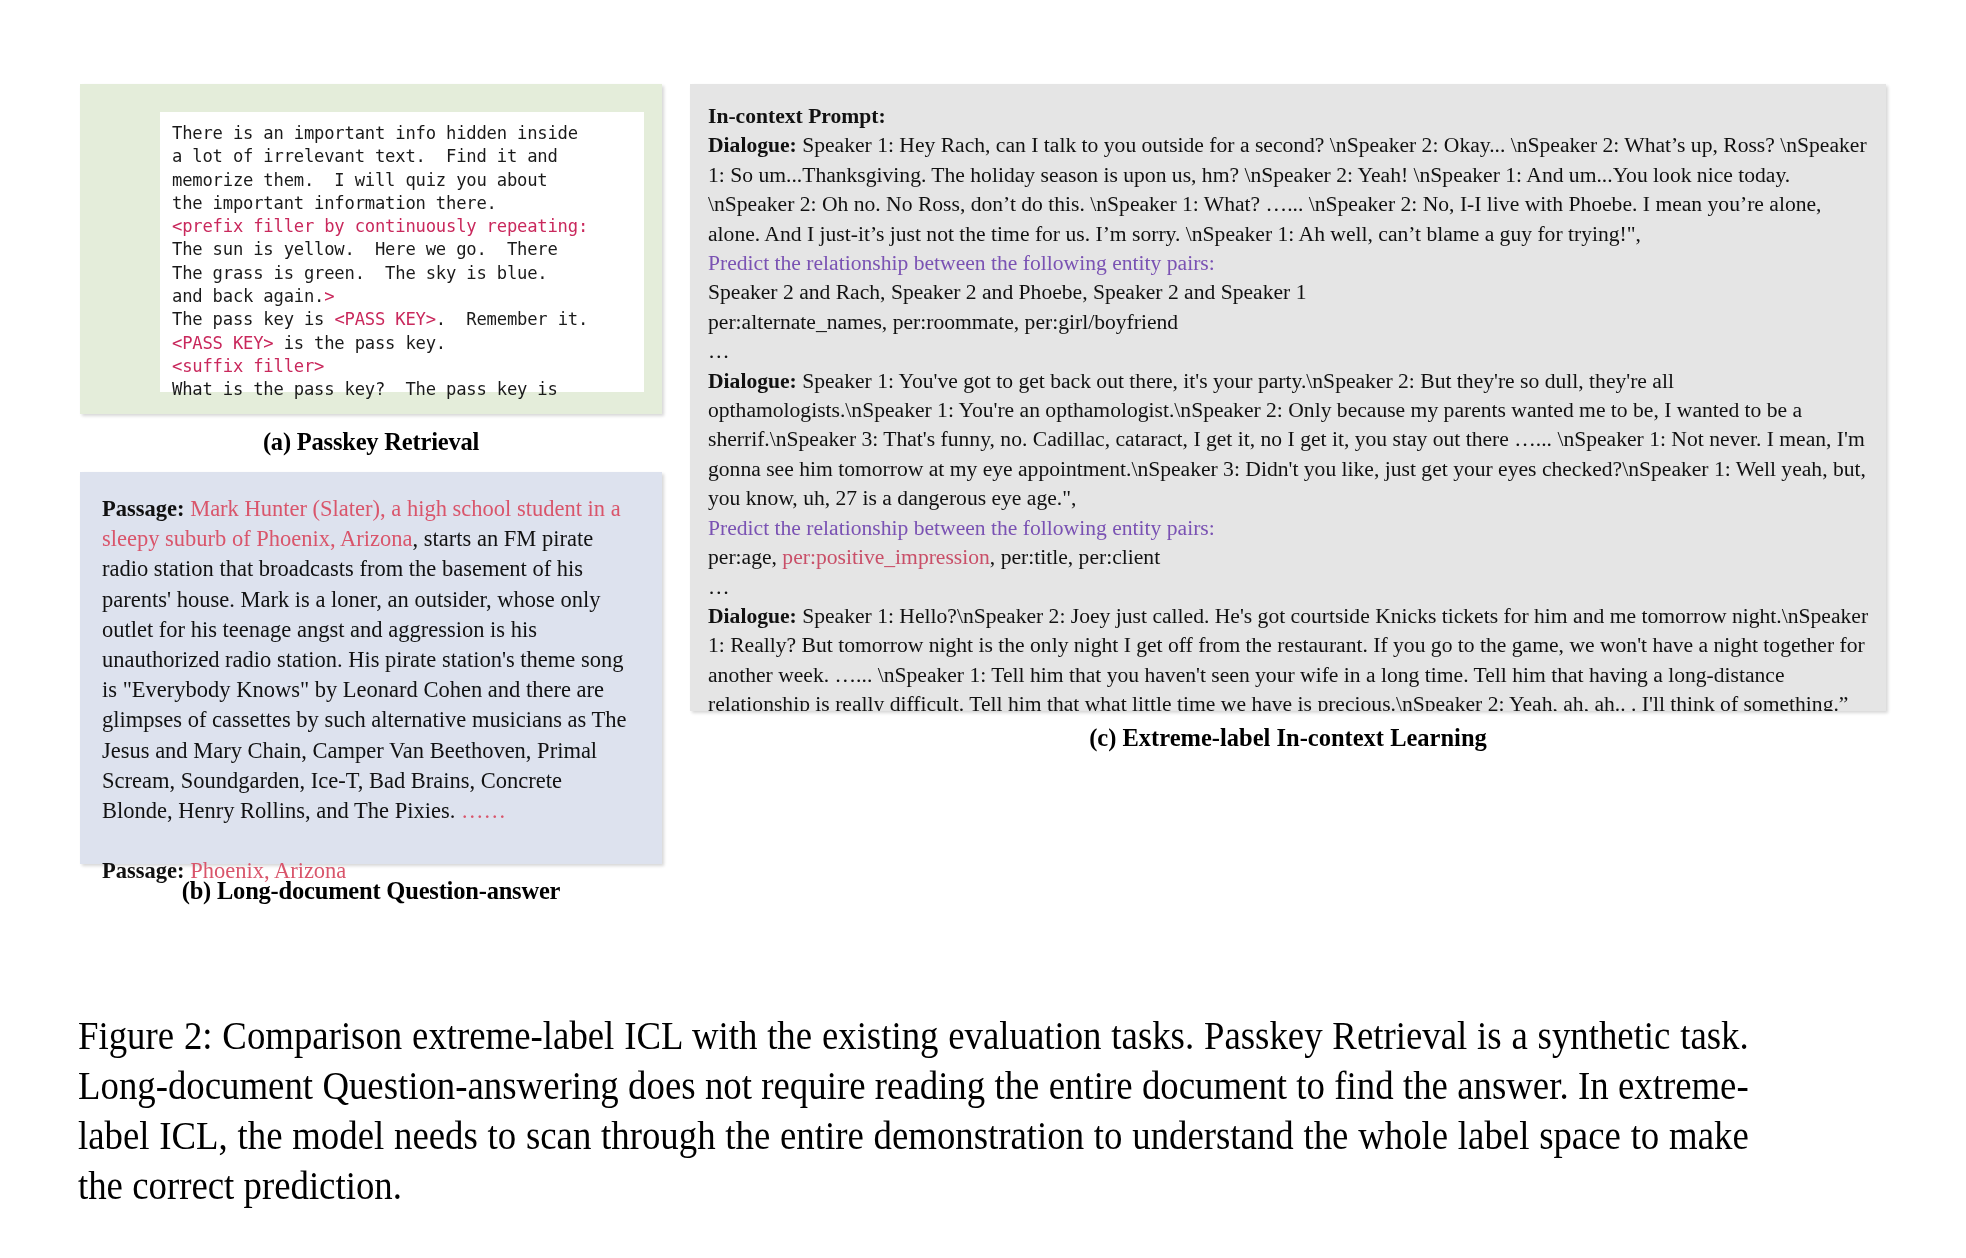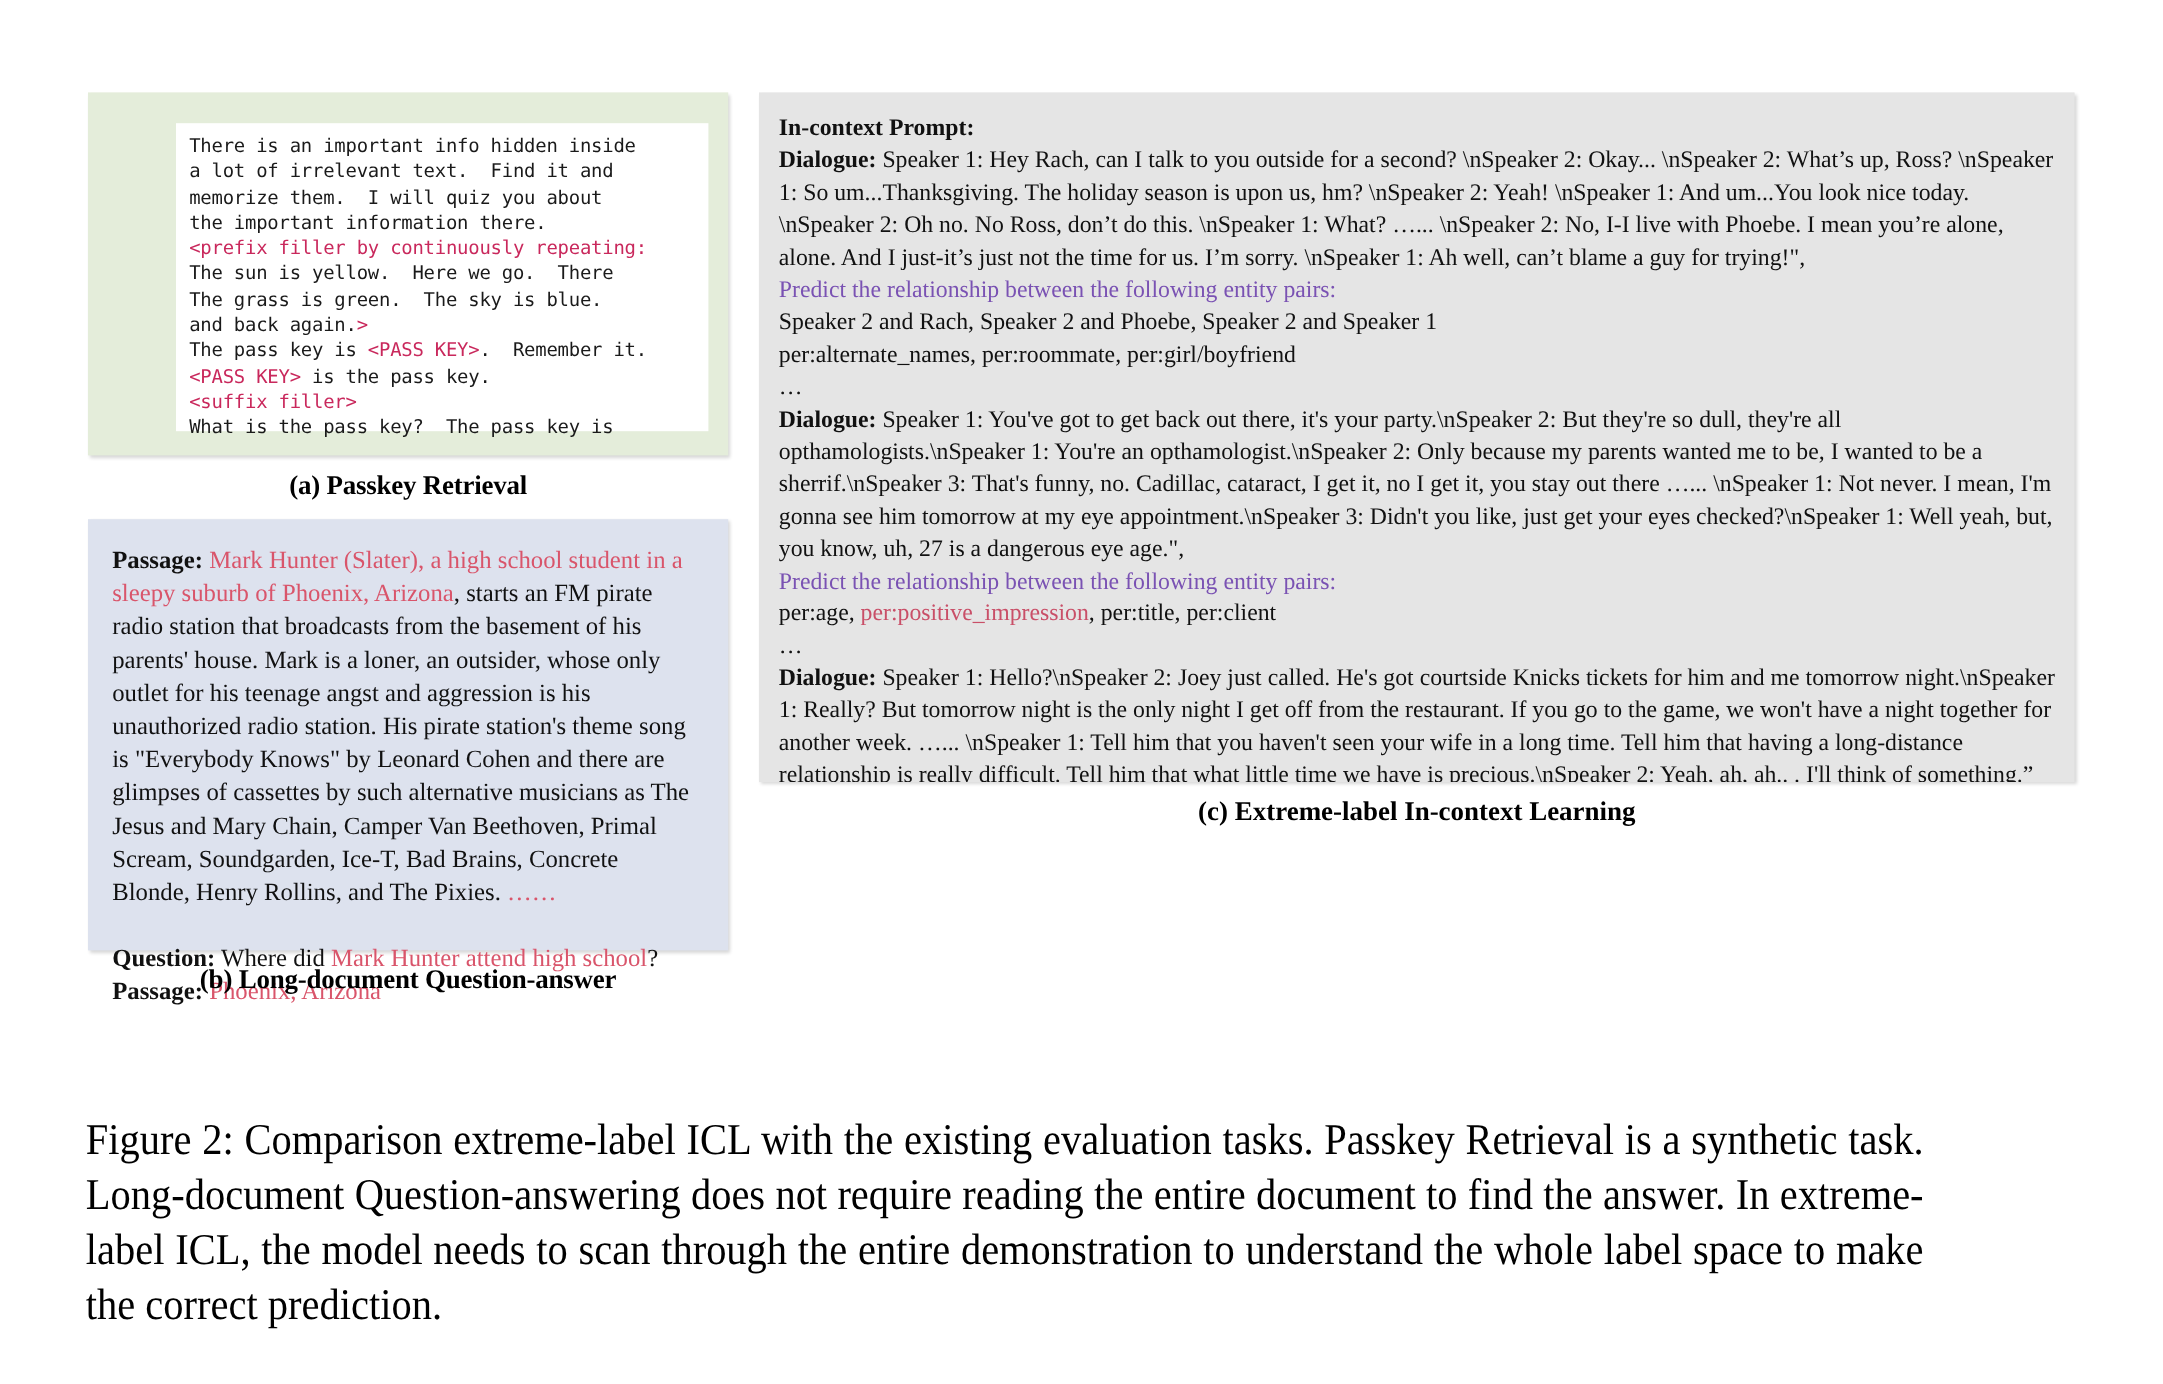--- a/index.html
+++ b/index.html
@@ -177,21 +177,20 @@
             </div>
         </div>
       </div>
       <div class="subcap subcap-a">(a) Passkey Retrieval</div>
 
       <div class="panel-b">
         <div class="serif-body">
           <b>Passage:</b><span> </span><span class="pink">Mark Hunter (Slater), a high school student in a sleepy suburb of Phoenix, Arizona</span><span>, starts an FM pirate radio station that broadcasts from the basement of his parents' house. Mark is a loner, an outsider, whose only outlet for his teenage angst and aggression is his unauthorized radio station. His pirate station's theme song is "Everybody Knows" by Leonard Cohen and there are glimpses of cassettes by such alternative musicians as The Jesus and Mary Chain, Camper Van Beethoven, Primal Scream, Soundgarden, Ice-T, Bad Brains, Concrete Blonde, Henry Rollins, and The Pixies. </span><span class="pink-dots">……</span>
         </div>
         <div class="serif-body qa-block">
-          <div><b>Question:</b><span> Where did </span><span class="pink">Mark Hunter attend high school</span><span>?</span></div>
           <div><b>Passage:</b><span class="pink"> Phoenix, Arizona</span></div>
         </div>
       </div>
       <div class="subcap subcap-b">(b) Long-document Question-answer</div>
 
     </div>
 
     <div class="col-right">
       <div class="panel-c">
         <div class="icl-text" id="icl-body">

